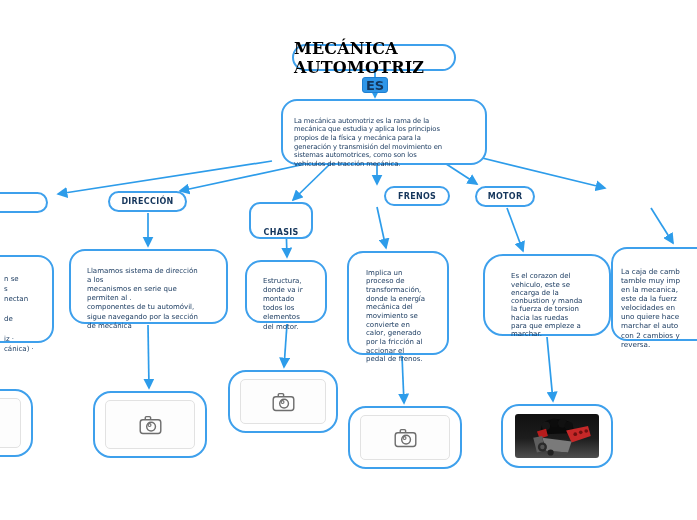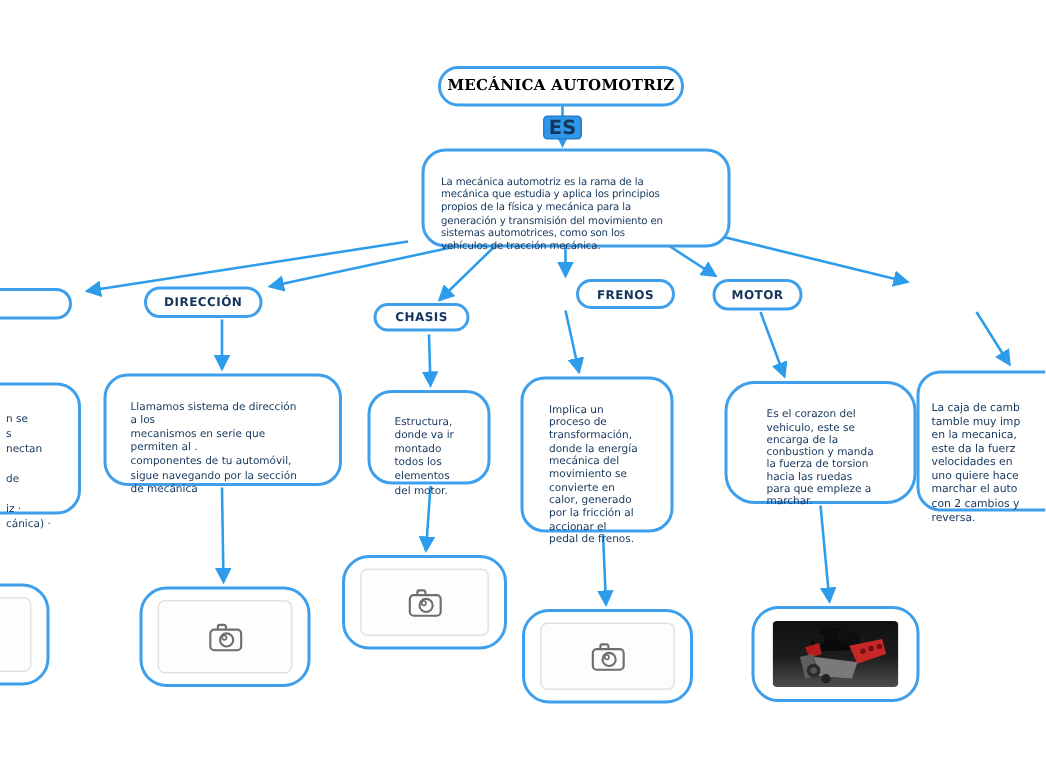--- a/index.html
+++ b/index.html
@@ -3,33 +3,33 @@
 <meta charset="utf-8">
 <style>
   html,body{margin:0;padding:0;background:#fff;}
   .stage{position:relative;width:697px;height:520px;overflow:hidden;background:#fff;
          font-family:"DejaVu Sans","Liberation Sans",sans-serif;}
   svg.wires{position:absolute;left:0;top:0;z-index:1;}
   .node{position:absolute;z-index:2;box-sizing:border-box;background:#fff;color:#15365C;}
   .pill{border:2px solid #3EA0EC;border-radius:11px;display:flex;align-items:center;justify-content:center;
         font-weight:bold;font-size:8px;letter-spacing:.3px;}
   .title-pill{left:292px;top:44px;width:164px;height:27px;border-radius:14px;
-        font-family:"DejaVu Serif","Liberation Serif",serif;font-size:10px;color:#000;letter-spacing:.2px;}
+        font-family:"DejaVu Serif","Liberation Serif",serif;font-size:16px;color:#000;letter-spacing:.2px;}
   .es-box{left:362px;top:77px;width:26px;height:16px;background:#2F96E8;border:1px solid #1F7FD0;
         border-radius:3px;display:flex;align-items:center;justify-content:center;
         font-weight:bold;font-size:13px;color:#14365C;text-transform:uppercase;}
   .bubble{border:2px solid #3EA0EC;border-radius:16px;font-weight:normal;white-space:pre-line;}
   .def-box{left:281px;top:99px;width:206px;height:66px;padding:7px 4px 7px 11px;
         font-size:6.8px;line-height:1.28;letter-spacing:-0.1px;}
   .desc{font-size:7px;line-height:1.33;}
   .left-pill{left:-28px;top:192px;width:76px;height:21px;}
   .left-desc{left:-112px;top:255px;width:166px;height:88px;padding:8px 4px 8px 114px;line-height:1.42;}
-  .direccion-pill{left:96px;top:191px;width:79px;height:21px;}
+  .direccion-pill{left:108px;top:191px;width:79px;height:21px;}
   .direccion-desc{left:69px;top:249px;width:159px;height:75px;padding:7px 6px 7px 16px;line-height:1.3;}
-  .chasis-pill{left:249px;top:202px;width:64px;height:19px;}
+  .chasis-pill{left:249px;top:202px;width:64px;height:37px;align-items:flex-end;}
   .chasis-desc{left:245px;top:260px;width:82px;height:63px;padding:6px 15px 6px 16px;line-height:1.3;}
   .frenos-pill{left:344px;top:186px;width:66px;height:20px;margin-left:40px;}
   .frenos-desc{left:347px;top:251px;width:102px;height:104px;padding:7px 3px 7px 17px;line-height:1.24;}
   .motor-pill{left:475px;top:186px;width:60px;height:21px;}
   .motor-desc{left:483px;top:254px;width:128px;height:82px;padding:8px 4px 8px 26px;line-height:1.18;border-radius:20px;}
   .transmision-pill{left:608px;top:186px;width:88px;height:21px;}
   .transmision-desc{left:611px;top:247px;width:140px;height:94px;padding:9px 0 9px 8px;font-size:7.2px;line-height:1.26;}
   .img-box{border:2px solid #3EA0EC;border-radius:18px;}
   .img-inner{position:absolute;inset:7px 10px;border:1px solid #E2E2E2;border-radius:5px;background:#FDFDFD;
         display:flex;align-items:center;justify-content:center;}

